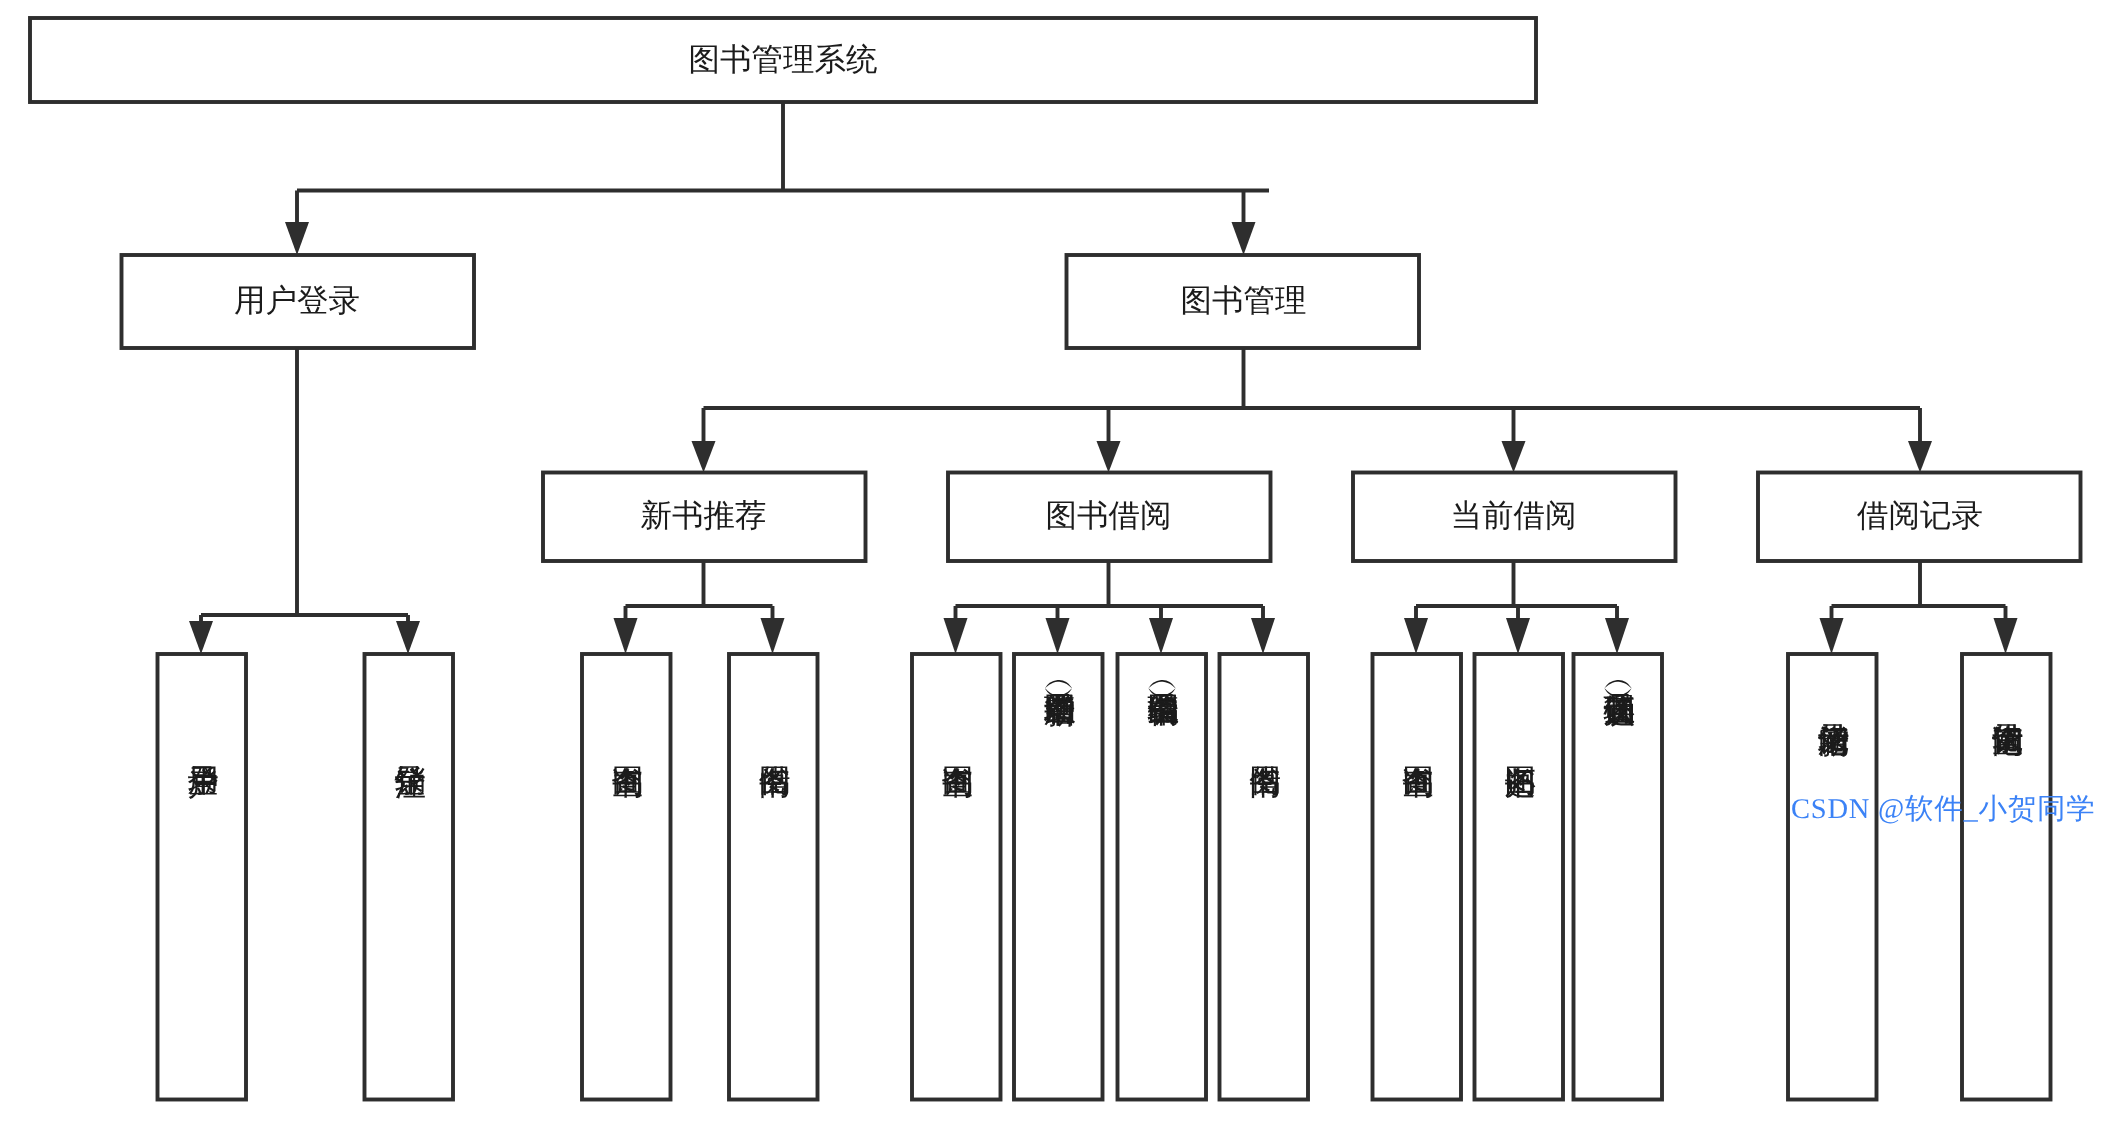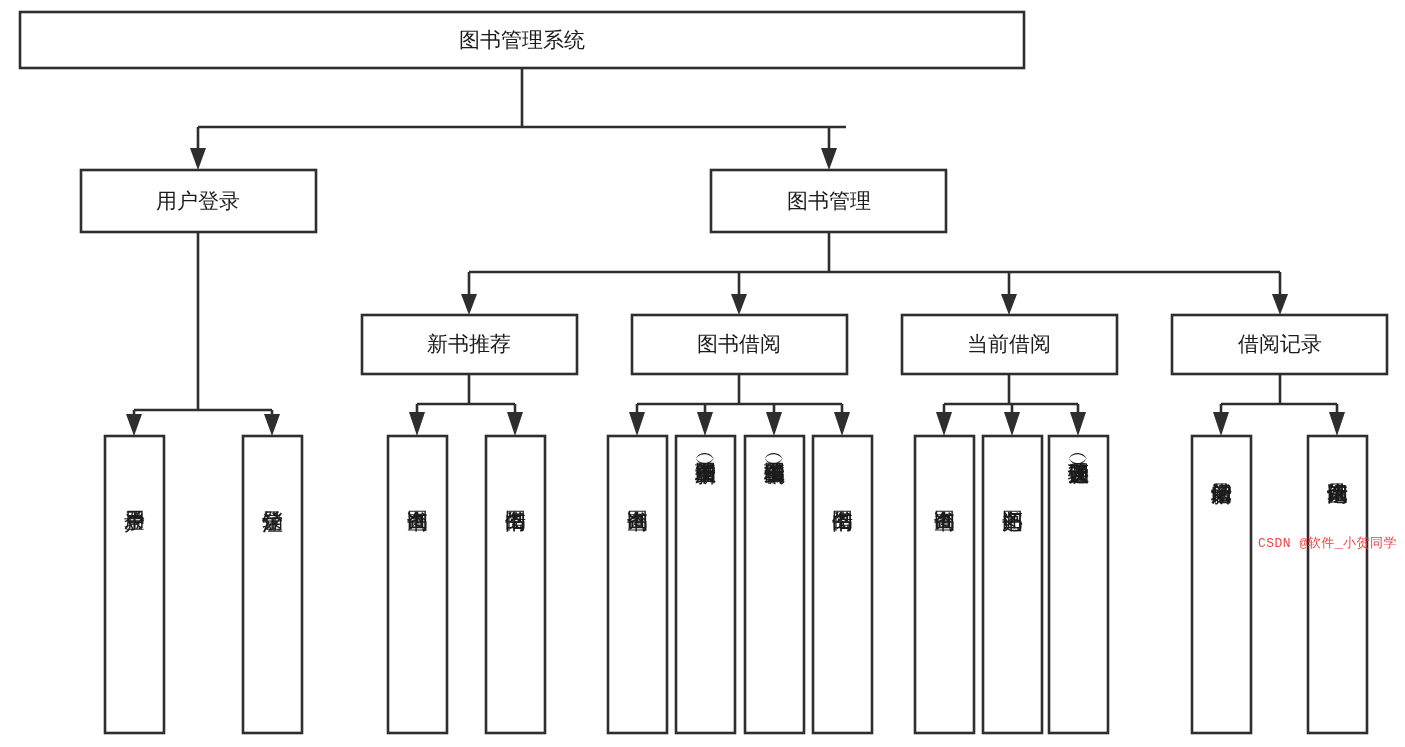--- a/index.html
+++ b/index.html
@@ -53,23 +53,23 @@
     font-size: 21px;
     fill: #1b1b1b;
     text-anchor: middle;
     writing-mode: vertical-rl;
     glyph-orientation-vertical: 0;
   }
   .watermark {
     position: absolute;
     right: 8px;
     bottom: 4px;
-    font-family: Liberation Mono, monospace;
-    font-size: 13px;
-    color: #ef4444;
+    font-family: Liberation Serif, serif;
+    font-size: 19px;
+    color: #3b82f6;
     white-space: nowrap;
     letter-spacing: 0.5px;
     pointer-events: none;
   }
 </style>
 </head>
 <body>
 
 <div id="diagram-root">
 

